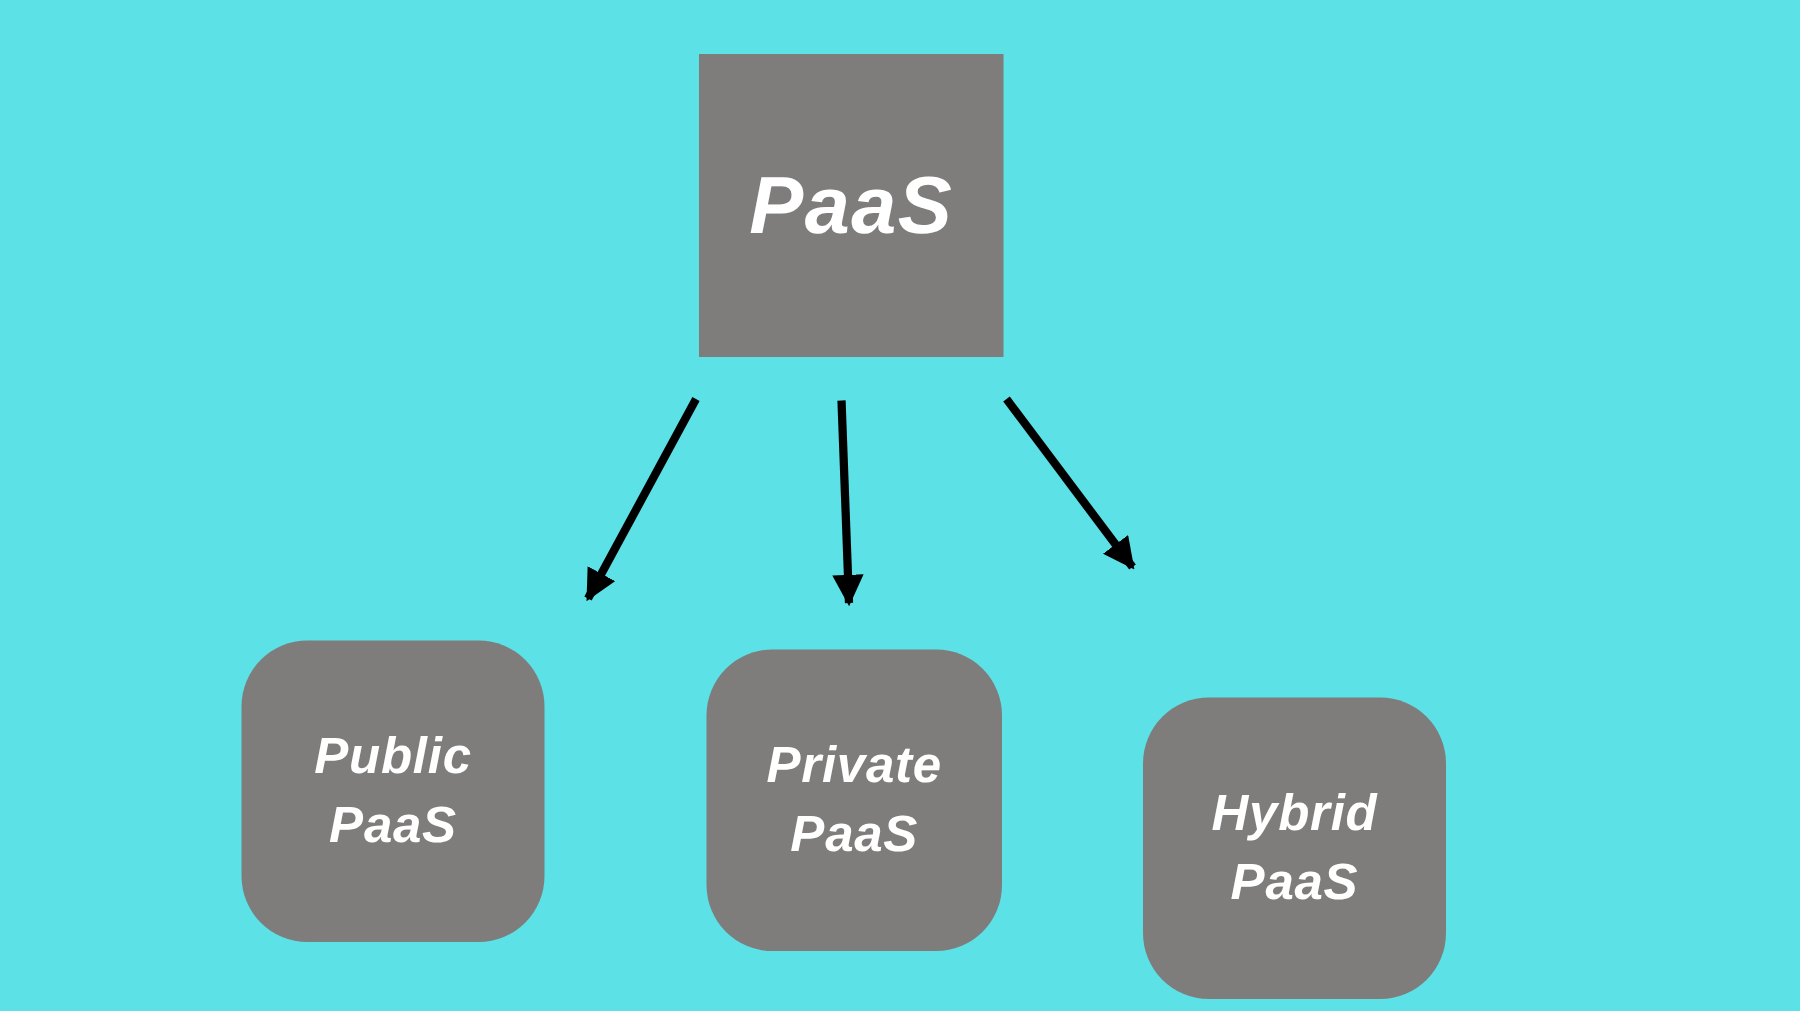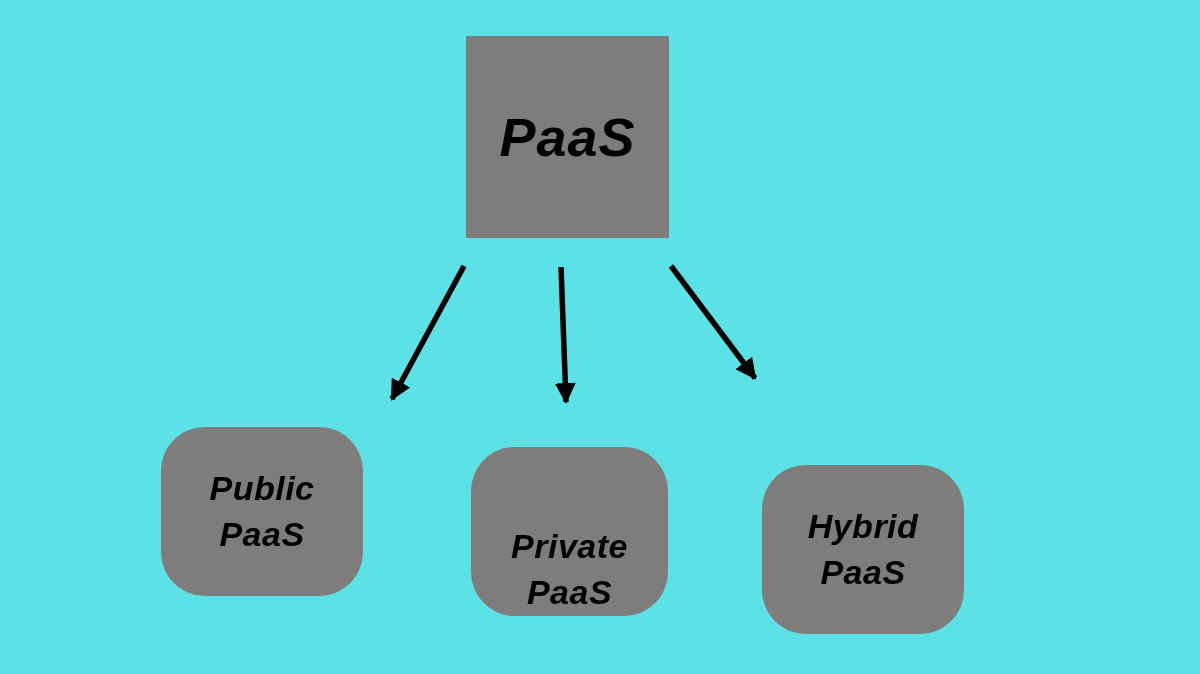--- a/index.html
+++ b/index.html
@@ -18,48 +18,48 @@
     position: absolute;
     left: 0;
     top: 0;
     width: 1200px;
     height: 674px;
     pointer-events: none;
   }
   .node {
     position: absolute;
     background: #7F7C7C;
-    color: #000000;
+    color: #ffffff;
     display: flex;
     flex-direction: column;
     align-items: center;
     justify-content: center;
     text-align: center;
     font-weight: bold;
     font-style: italic;
   }
   .node-root {
     left: 466px;
     top: 36px;
     width: 203px;
     height: 202px;
     border-radius: 0;
     font-size: 54px;
     letter-spacing: 1px;
   }
   .node-child {
     width: 202px;
-    height: 169px;
+    height: 201px;
     border-radius: 44px;
     font-size: 34px;
     line-height: 1.35;
     letter-spacing: 0.5px;
   }
   .node-public  { left: 161px; top: 427px; }
-  .node-private { left: 471px; top: 447px; width: 197px; justify-content: flex-end; }
+  .node-private { left: 471px; top: 433px; width: 197px; }
   .node-hybrid  { left: 762px; top: 426px; margin-top: 39px; }
   .node-line { display: block; }
 </style>
 </head>
 <body>
 
 <div class="canvas">
 
   <svg class="arrows-layer" viewBox="0 0 1200 674" xmlns="http://www.w3.org/2000/svg" aria-hidden="true">
     <defs>

